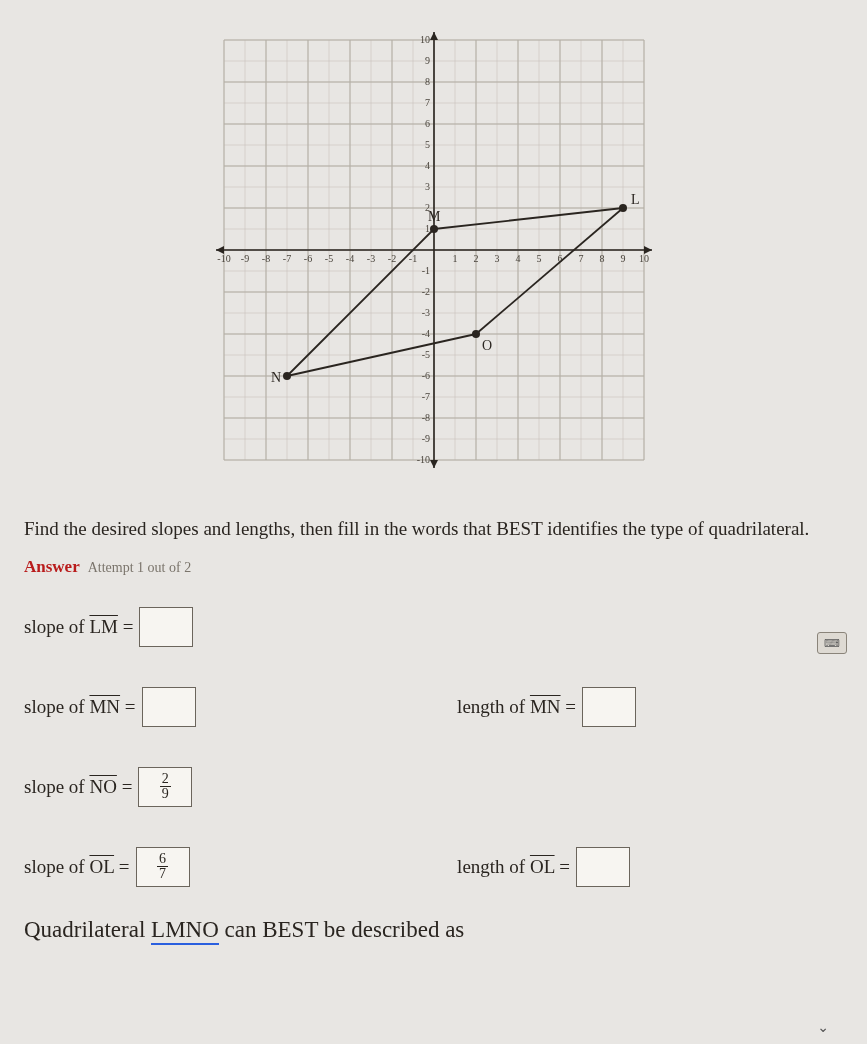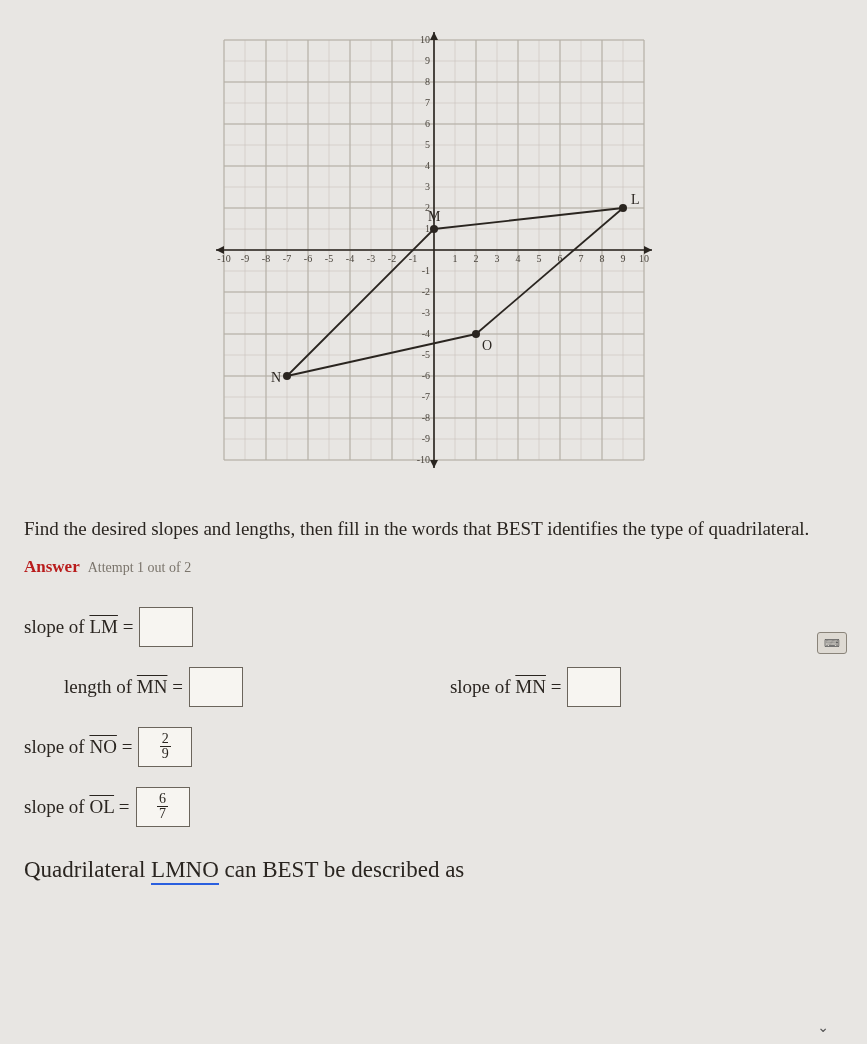--- a/index.html
+++ b/index.html
@@ -9,21 +9,21 @@
     width: 867px;
     min-height: 1044px;
     padding: 10px 20px 20px 20px;
     color: #2a2520;
   }
   .chart-wrap { display: flex; justify-content: center; margin-bottom: 25px; }
   .prompt { font-size: 19px; line-height: 1.45; margin: 10px 4px 14px 4px; }
   .answer-head { font-size: 17px; margin: 10px 4px 30px 4px; }
   .answer-head b { font-weight: 700; color: #b91c1c; }
   .attempt { color: #7a746b; font-size: 14px; margin-left: 8px; }
-  .rows { display: flex; flex-direction: column; gap: 20px; padding: 0 4px; }
+  .rows { display: flex; flex-direction: column; gap: 40px; padding: 0 4px; }
   .row { display: flex; align-items: center; }
   .cell { display: flex; align-items: center; gap: 6px; font-size: 19px; }
   .cell.left { width: 48%; }
   .cell.right { width: 52%; padding-left: 40px; }
   .seg { text-decoration: overline; }
   .inp {
     display: inline-flex; align-items: center; justify-content: center;
     border: 1px solid #6b655c; background: #f7f5f1;
     min-width: 54px; height: 40px; font-size: 16px; padding: 0 6px;
   }
@@ -186,26 +186,26 @@
 <div class="rows">
 
   <div class="row">
     <div class="cell left">
       <span><span>slope of </span><span class="seg">LM</span><span> = </span></span>
       <span class="inp"></span>
     </div>
   </div>
 
   <div class="row">
+    <div class="cell left">
+      <span><span>slope of </span><span class="seg">MN</span><span> = </span></span>
+      <span class="inp"></span>
+    </div>
     <div class="cell right">
       <span><span>length of </span><span class="seg">MN</span><span> = </span></span>
-      <span class="inp"></span>
-    </div>
-    <div class="cell left">
-      <span><span>slope of </span><span class="seg">MN</span><span> = </span></span>
       <span class="inp"></span>
     </div>
   </div>
 
   <div class="row">
     <div class="cell left">
       <span><span>slope of </span><span class="seg">NO</span><span> = </span></span>
       <span class="inp">
         <span class="frac">
             <span class="num">2</span>
@@ -218,20 +218,24 @@
   <div class="row">
     <div class="cell left">
       <span><span>slope of </span><span class="seg">OL</span><span> = </span></span>
       <span class="inp">
         <span class="frac">
             <span class="num">6</span>
             <span class="den">7</span>
           </span>
       </span>
     </div>
+    <div class="cell right">
+      <span><span>length of </span><span class="seg">OL</span><span> = </span></span>
+      <span class="inp"></span>
+    </div>
   </div>
 
 </div>
 
 <p class="final">
   <span>Quadrilateral </span><span class="underline">LMNO</span><span> can BEST be described as</span>
 </p>
 <span class="chev">⌄</span>
 
 </body></html>

